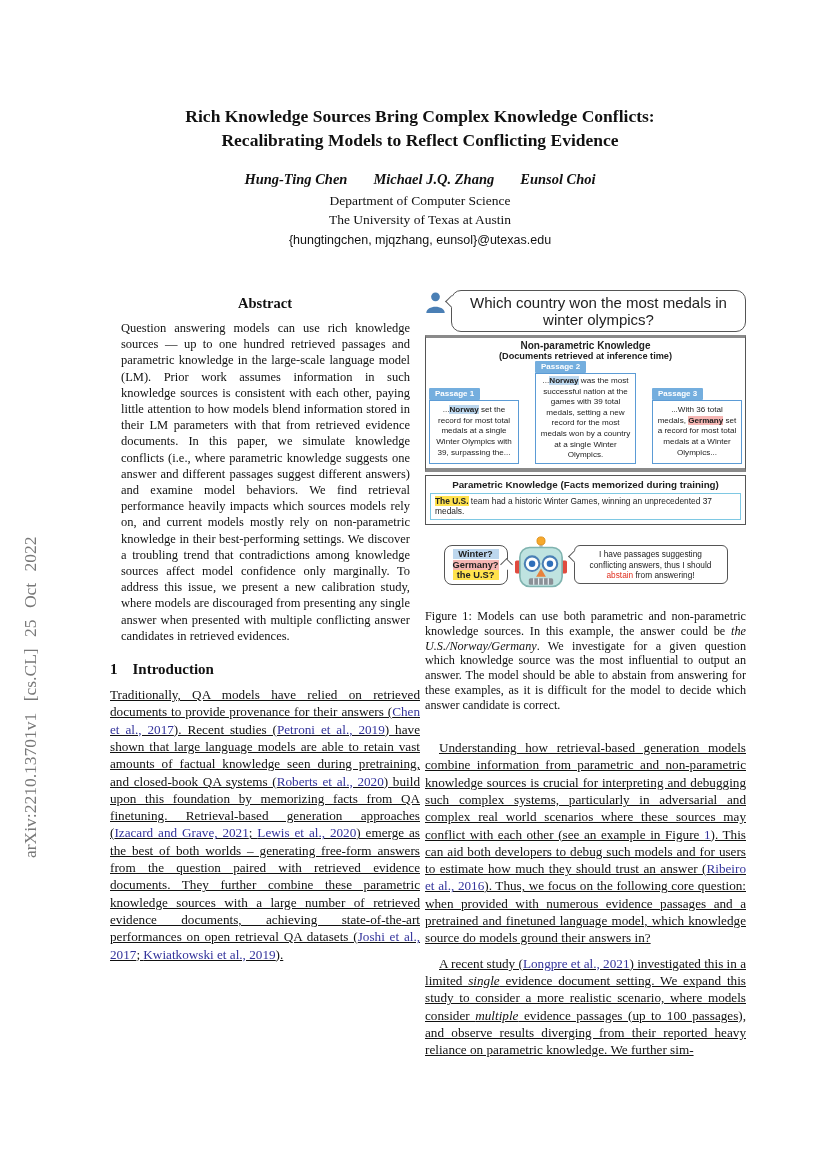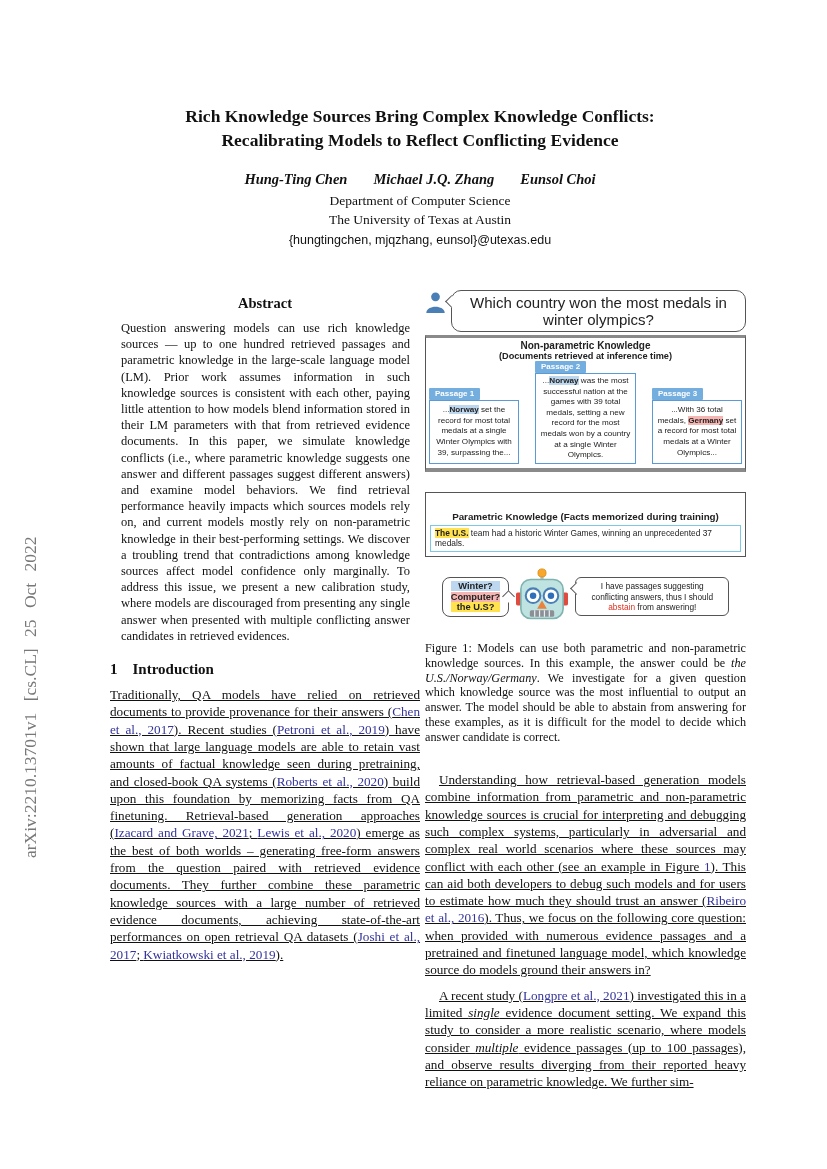--- a/index.html
+++ b/index.html
@@ -53,21 +53,21 @@
   .nptitle{font-size:10px;font-weight:bold;text-align:center;}
   .npsub{font-size:9.2px;font-weight:bold;text-align:center;}
   .prow{display:flex;gap:16px;margin-top:0;align-items:flex-end;}
   .passage{display:flex;flex-direction:column;}
   .pw1{flex:0 0 90px;} .pw2{flex:1;} .pw3{flex:0 0 90px;}
   .ptab{align-self:flex-start;background:var(--tab-blue);color:#fff;font-weight:bold;
     font-size:8px;padding:1px 6px 2px;border-radius:1px;}
   .pbody{border:1.6px solid var(--box-blue);background:#fff;padding:2px 3px;
     font-size:8.1px;line-height:10.6px;text-align:center;min-height:58px;
     display:flex;align-items:center;justify-content:center;}
-  .parambox{border:1.5px solid #555;margin-top:20px;padding:18px 4px 4px;background:#fff;}
+  .parambox{border:1.5px solid #555;margin-top:3px;padding:3px 4px 4px;background:#fff;}
   .paramtitle{font-size:9.8px;font-weight:bold;text-align:center;margin-bottom:3px;}
   .fact{border:1.5px solid #7ec8e3;padding:2px 4px;font-size:8.4px;line-height:10.5px;}
   .robotrow{display:flex;align-items:center;justify-content:center;gap:7px;
     margin-top:7px;min-height:66px;}
   .guess{border:1.2px solid #555;border-radius:8px;padding:3px 8px;font-size:9.3px;
     font-weight:bold;text-align:center;position:relative;background:#fff;}
   .guess span{display:inline-block;margin:0.5px 0;}
   .guess .line{display:block;}
   .answer{width:142px;border:1.2px solid #555;border-radius:6px;padding:3px 5px;
     font-size:8.3px;line-height:10.4px;text-align:center;position:relative;background:#fff;}
@@ -140,21 +140,21 @@
       </div>
 
       <div class="parambox">
         <div class="paramtitle">Parametric Knowledge (Facts memorized during training)</div>
         <div class="fact"><span class="b hl-yellow">The U.S.</span><span> team had a historic Winter Games, winning an unprecedented 37 medals.</span></div>
       </div>
 
       <div class="robotrow">
         <div class="guess tail-right">
             <span class="line b hl-blue">Winter?</span>
-            <span class="line b hl-pink">Computer?</span>
+            <span class="line b hl-pink">Germany?</span>
             <span class="line b hl-yellow">the U.S?</span>
           </div>
         <svg viewBox="0 0 64 70" width="52" height="57">
           <rect x="30" y="8" width="4" height="8" fill="#b9bec4"></rect>
           <circle cx="32" cy="6" r="5" fill="#f7a82c" stroke="#d98a10" stroke-width="1"></circle>
           <rect x="0" y="30" width="7" height="16" rx="2" fill="#e04b3f"></rect>
           <rect x="57" y="30" width="7" height="16" rx="2" fill="#e04b3f"></rect>
           <rect x="6" y="14" width="52" height="48" rx="12" fill="#bfe3e0" stroke="#7fb3af" stroke-width="2"></rect>
           <circle cx="21" cy="34" r="9" fill="#ffffff" stroke="#4a7fb5" stroke-width="2.5"></circle>
           <circle cx="21" cy="34" r="4" fill="#2f6fba"></circle>

